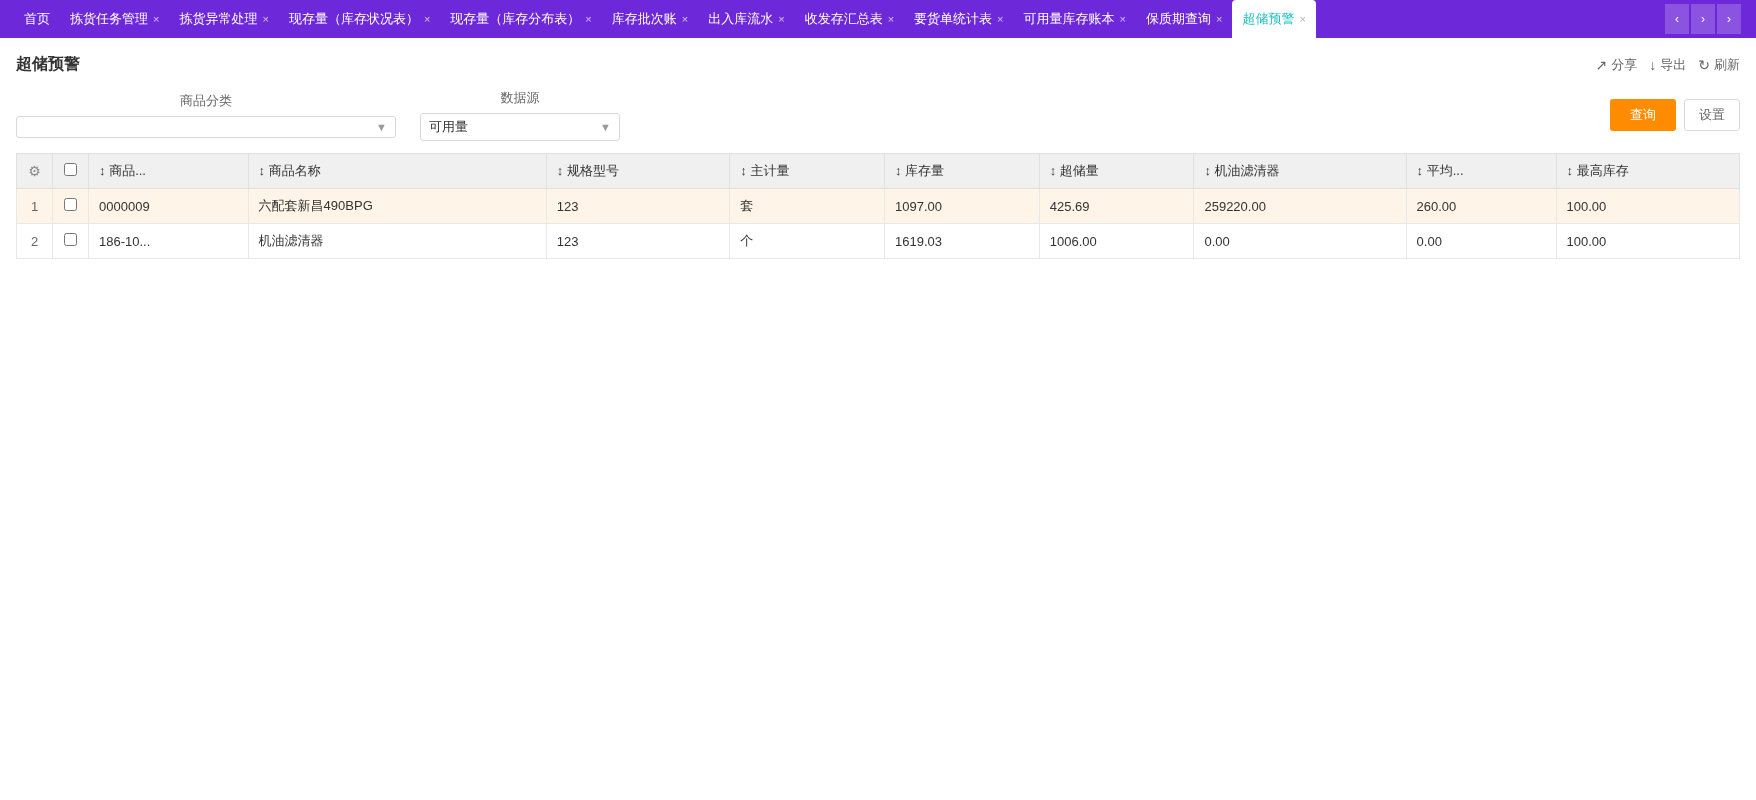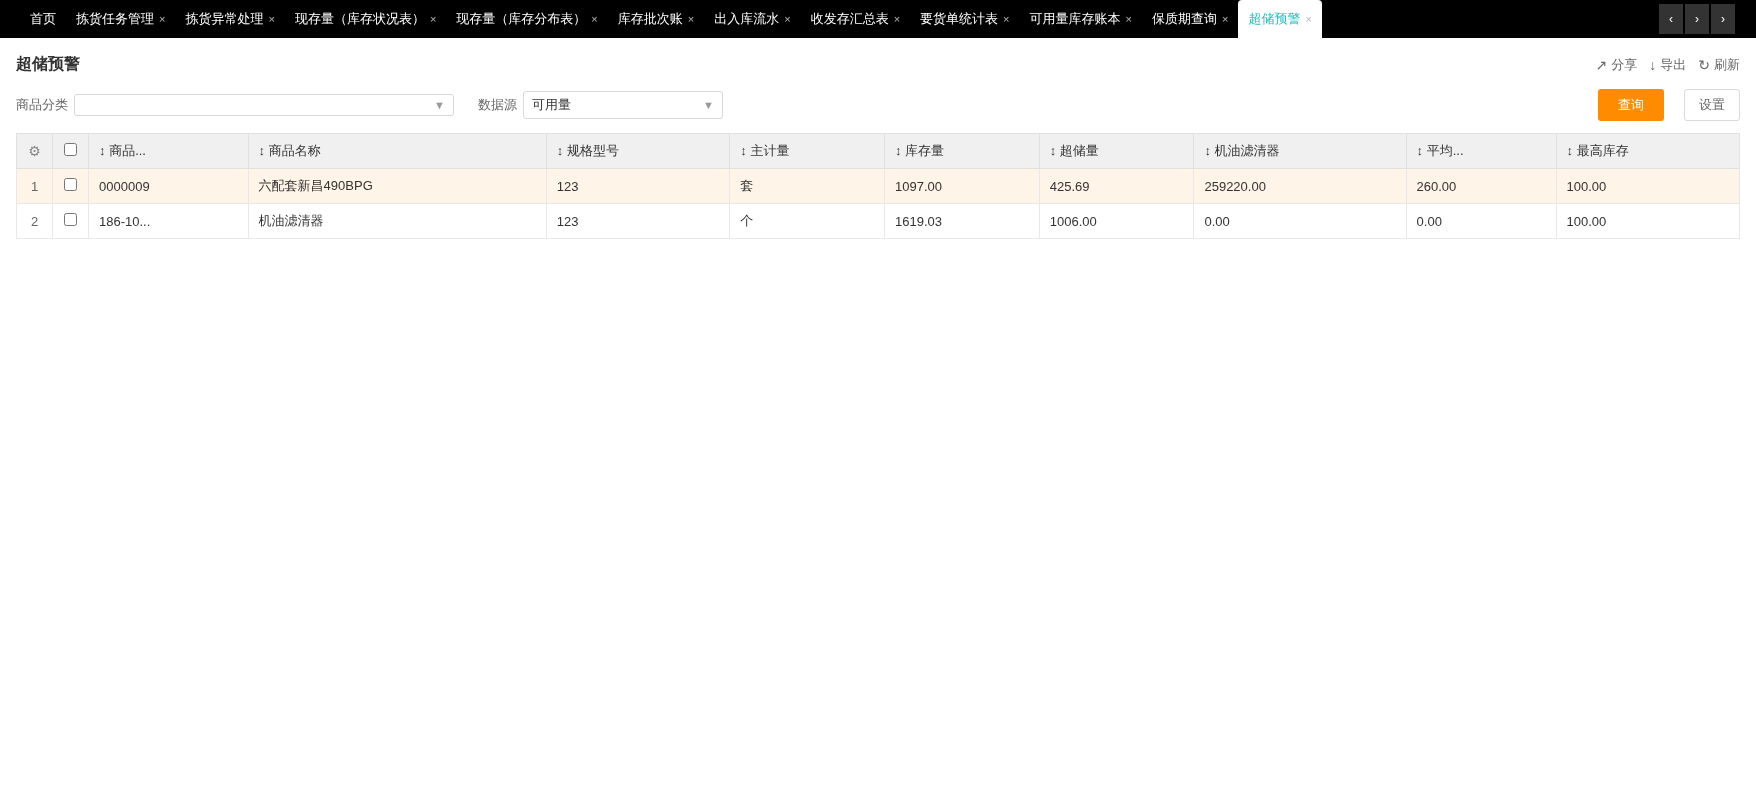--- a/index.html
+++ b/index.html
@@ -2,23 +2,23 @@
 <html><head>
   <meta charset="utf-8">
   <style>
     * { box-sizing: border-box; margin: 0; padding: 0; }
     body { font-family: 'Microsoft YaHei', Arial, sans-serif; font-size: 13px; background: #f5f5f5; color: #333; }
 
     
     .top-nav {
       display: flex;
       align-items: center;
-      background: #000000;
+      background: #6d28d9;
       height: 38px;
-      padding: 0 20px;
+      padding: 0 14px;
       overflow: hidden;
     }
     .top-nav-item {
       display: flex;
       align-items: center;
       padding: 0 10px;
       height: 38px;
       color: #fff;
       font-size: 13px;
       cursor: pointer;
@@ -94,20 +94,21 @@
     .filter-row {
       display: flex;
       align-items: center;
       gap: 24px;
       margin-bottom: 12px;
     }
     .filter-item {
       display: flex;
       align-items: center;
       gap: 6px;
+      flex-direction: column;
     }
     .filter-label {
       color: #666;
       white-space: nowrap;
       font-size: 13px;
     }
     .filter-select {
       display: flex;
       align-items: center;
       border: 1px solid #d9d9d9;
@@ -121,21 +122,21 @@
       color: #333;
     }
     .filter-select-wide {
       min-width: 380px;
     }
     .filter-select .arrow { color: #999; font-size: 11px; }
 
     .filter-actions {
       margin-left: auto;
       display: flex;
-      gap: 20px;
+      gap: 8px;
     }
     .btn-query {
       background: #ff8c00;
       color: #fff;
       border: none;
       border-radius: 3px;
       padding: 6px 20px;
       cursor: pointer;
       font-size: 13px;
     }

